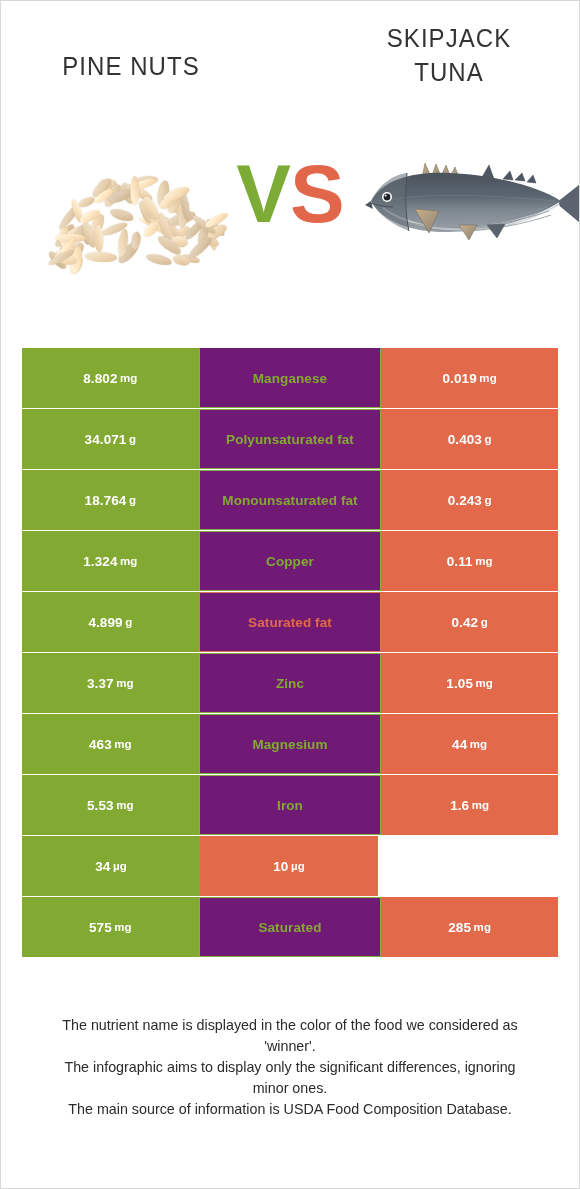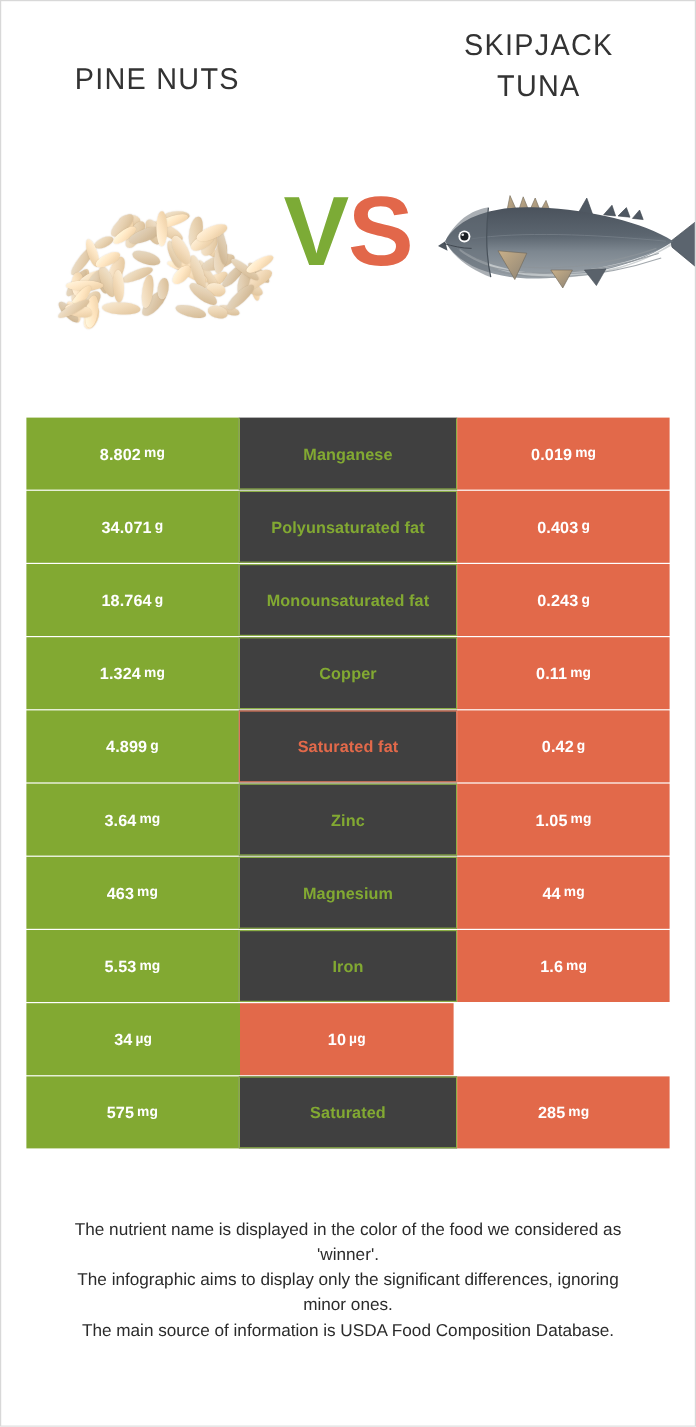--- a/index.html
+++ b/index.html
@@ -124,21 +124,21 @@
     color: #ffffff;
     font-size: 13.5px;
     font-weight: 700;
     letter-spacing: 0.1px;
   }
   .cell-left  { background: #82A932; }
   .cell-right { background: #E2694A; text-align: center; }
 
   .cell-mid {
     width: 184px;
-    background: #404040;
+    background: #701a75;
     font-size: 13.5px;
     font-weight: 700;
     letter-spacing: 0.1px;
     border-left: 1px solid transparent;
     border-right: 1px solid transparent;
     border-top: 1px solid transparent;
     border-bottom: 1px solid transparent;
   }
   .row.win-green  .cell-mid { color: #82A932; border-color: #8aad45; }
   .row.win-orange .cell-mid { color: #E2694A; border-color: #dd7659; }
@@ -383,21 +383,21 @@
           <span class="unit">g</span>
         </div>
         <div class="cell cell-mid">Saturated fat</div>
         <div class="cell cell-right">
           <span>0.42</span>
           <span class="unit">g</span>
         </div>
       </div>
       <div class="row win-green">
         <div class="cell cell-left">
-          <span>3.64</span>
+          <span>3.37</span>
           <span class="unit">mg</span>
         </div>
         <div class="cell cell-mid">Zinc</div>
         <div class="cell cell-right">
           <span>1.05</span>
           <span class="unit">mg</span>
         </div>
       </div>
       <div class="row win-green">
         <div class="cell cell-left">

